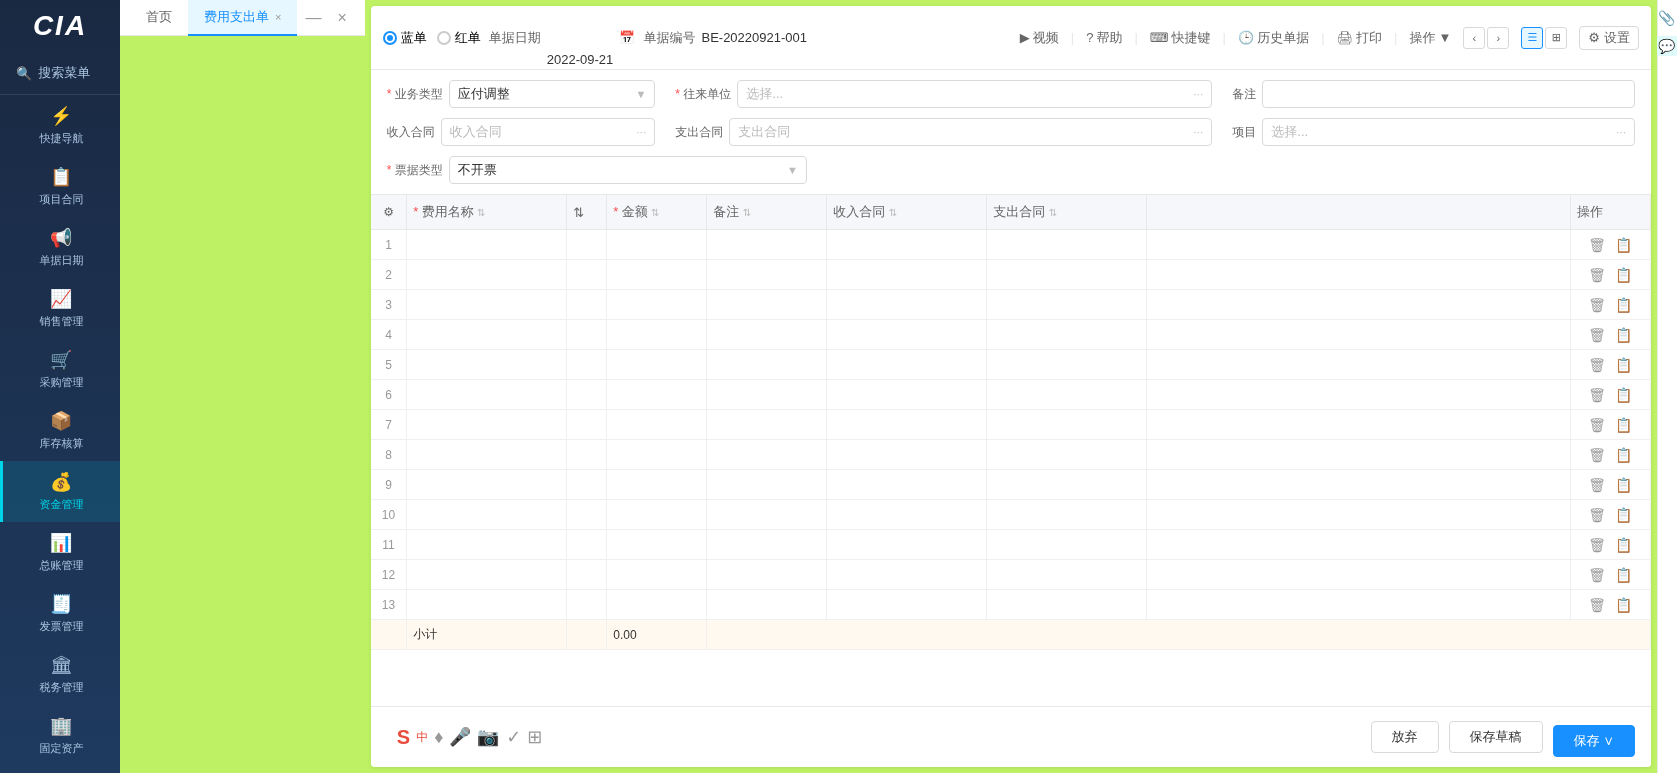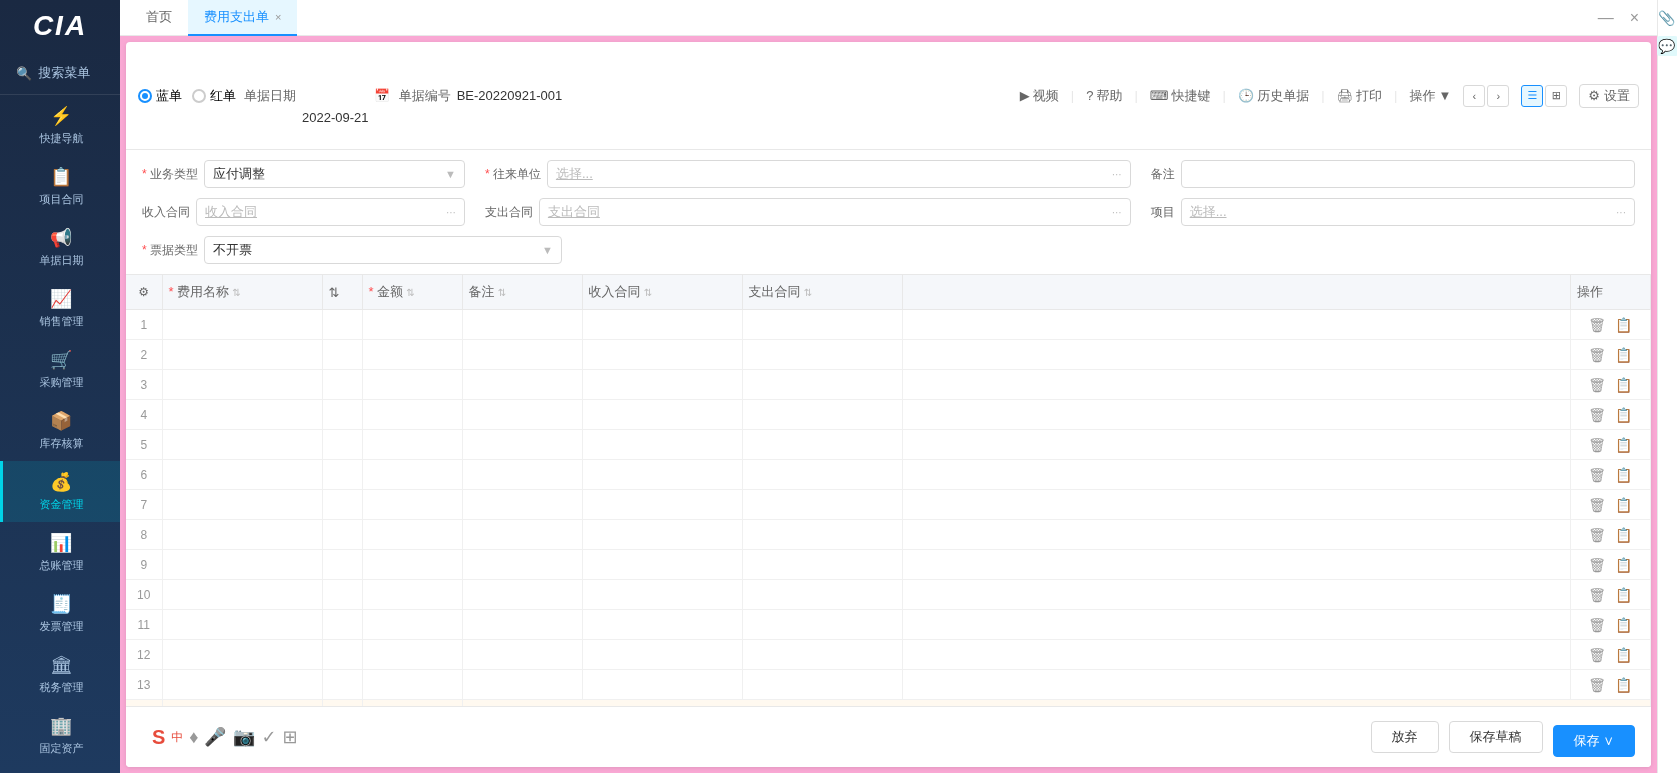--- a/index.html
+++ b/index.html
@@ -34,22 +34,22 @@
       transition: all 0.2s;
     }
     .sidebar-item.active { background: rgba(0,188,212,0.15); color: #00d4e8; border-left: 3px solid #00d4e8; }
     .sidebar-item .icon { font-size: 18px; margin-bottom: 4px; }
     .sidebar-item .label { font-size: 11px; text-align: center; }
 
     
     .main-content {
       flex: 1;
       display: flex;
-      flex-direction: column;
-      background: #f9a8d4;
+      flex-direction: row;
+      background: #bef264;
       overflow: hidden;
     }
 
     
     .tabs-bar {
       display: flex;
       align-items: center;
       background: #fff;
       border-bottom: 1px solid #e8e8e8;
       padding: 0 10px;
@@ -87,21 +87,21 @@
       flex: 1;
       display: flex;
       flex-direction: column;
       overflow: hidden;
     }
 
     
     .toolbar {
       display: flex;
       align-items: center;
-      padding: 24px 12px;
+      padding: 2px 12px;
       border-bottom: 1px solid #e8e8e8;
       gap: 8px;
       flex-shrink: 0;
     }
     .radio-group { display: flex; align-items: center; gap: 10px; }
     .radio-item { display: flex; align-items: center; gap: 4px; cursor: pointer; }
     .radio-dot {
       width: 14px; height: 14px; border-radius: 50%;
       border: 2px solid #ccc;
       display: flex; align-items: center; justify-content: center;
@@ -189,21 +189,21 @@
       border-radius: 4px;
       padding: 4px 8px;
       font-size: 12px;
       color: #333;
       display: flex;
       align-items: center;
       justify-content: space-between;
       background: #fff;
       min-height: 28px;
     }
-    .field-input .placeholder { color: #bbb; text-decoration: underline; }
+    .field-input .placeholder { color: #bbb; }
     .field-input .dots { color: #bbb; font-size: 10px; cursor: pointer; }
     .field-input .dropdown-arrow { color: #bbb; font-size: 11px; }
     .field-input.with-value { color: #333; }
 
     
     .table-container {
       flex: 1;
       overflow-y: auto;
       overflow-x: auto;
     }

